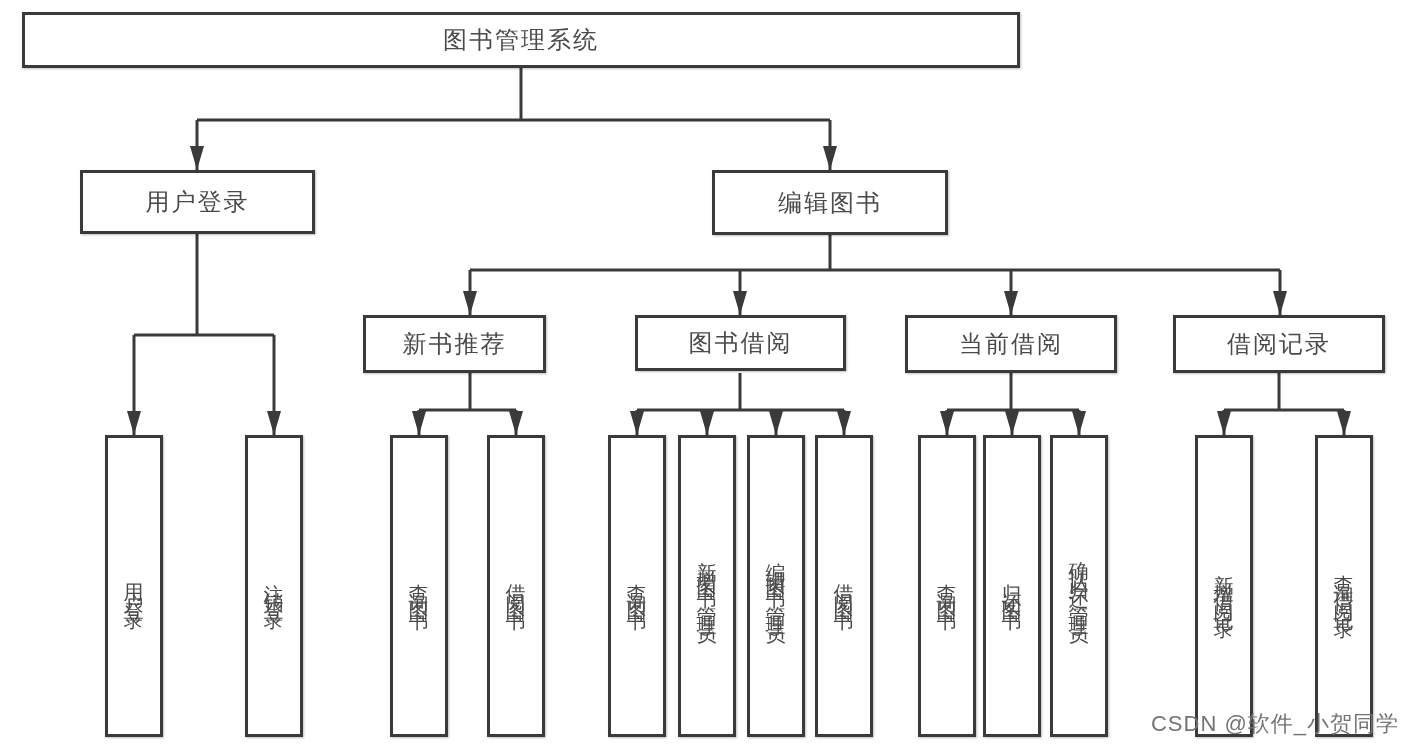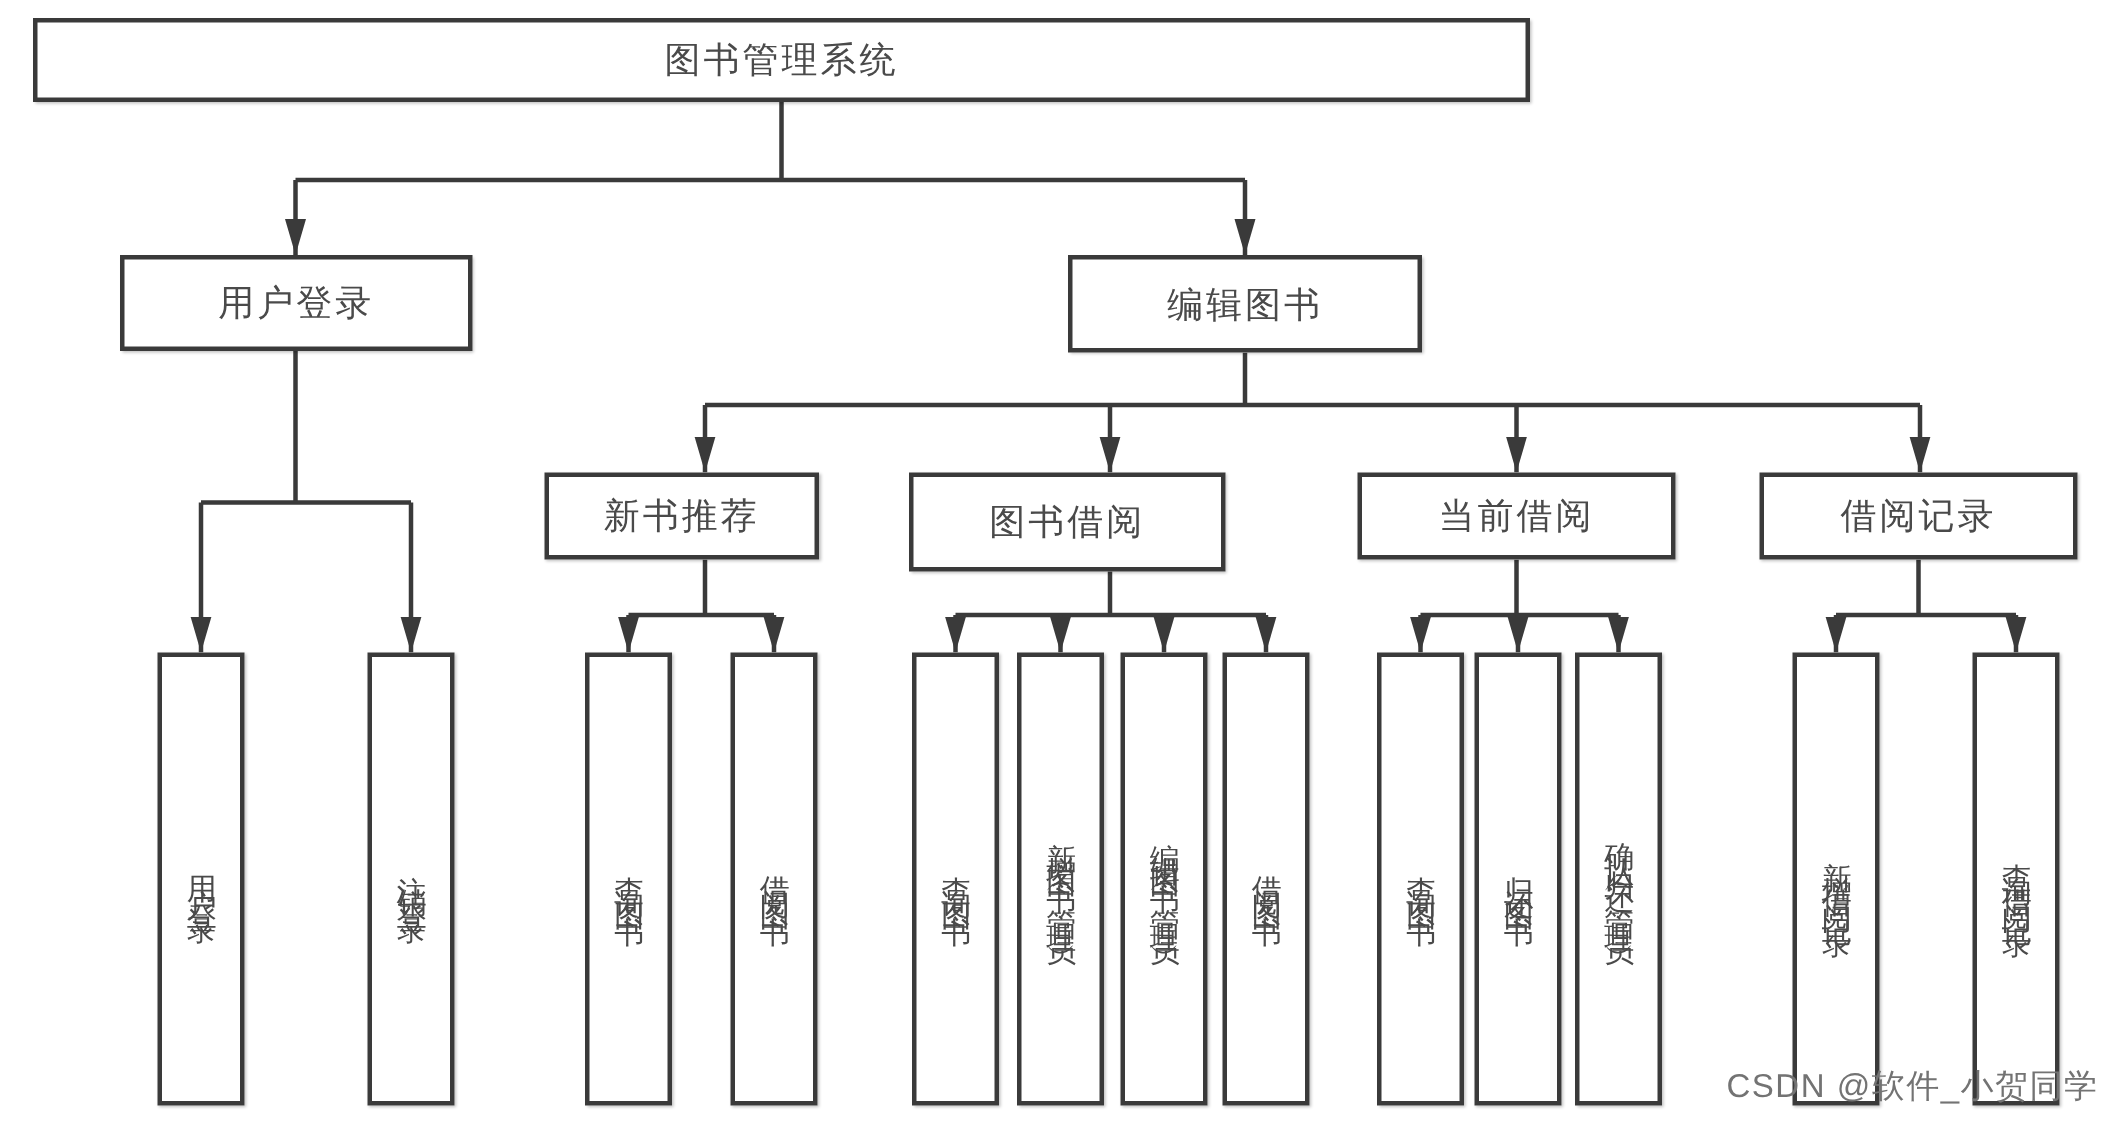--- a/index.html
+++ b/index.html
@@ -44,21 +44,21 @@
     font-size: 20px;
     letter-spacing: 9px;
     color: #4a4a4a;
     line-height: 1;
   }
   
   .n-root           { left: 22px;   top: 12px;  width: 998px; height: 56px; }
   .n-user-login     { left: 80px;   top: 170px; width: 235px; height: 64px; }
   .n-book-mgmt      { left: 712px;  top: 170px; width: 236px; height: 65px; }
   .n-newbook        { left: 363px;  top: 315px; width: 183px; height: 58px; }
-  .n-bookborrow     { left: 606px;  top: 315px; width: 211px; height: 66px; }
+  .n-bookborrow     { left: 635px;  top: 315px; width: 211px; height: 56px; }
   .n-currentborrow  { left: 905px;  top: 315px; width: 212px; height: 58px; }
   .n-borrowrecords  { left: 1173px; top: 315px; width: 212px; height: 58px; }
   .leaf { top: 435px; width: 58px; height: 302px; }
   .lf-1  { left: 105px; }
   .lf-2  { left: 245px; }
   .lf-3  { left: 390px; }
   .lf-4  { left: 487px; }
   .lf-5  { left: 608px; }
   .lf-6  { left: 678px; }
   .lf-7  { left: 747px; }

